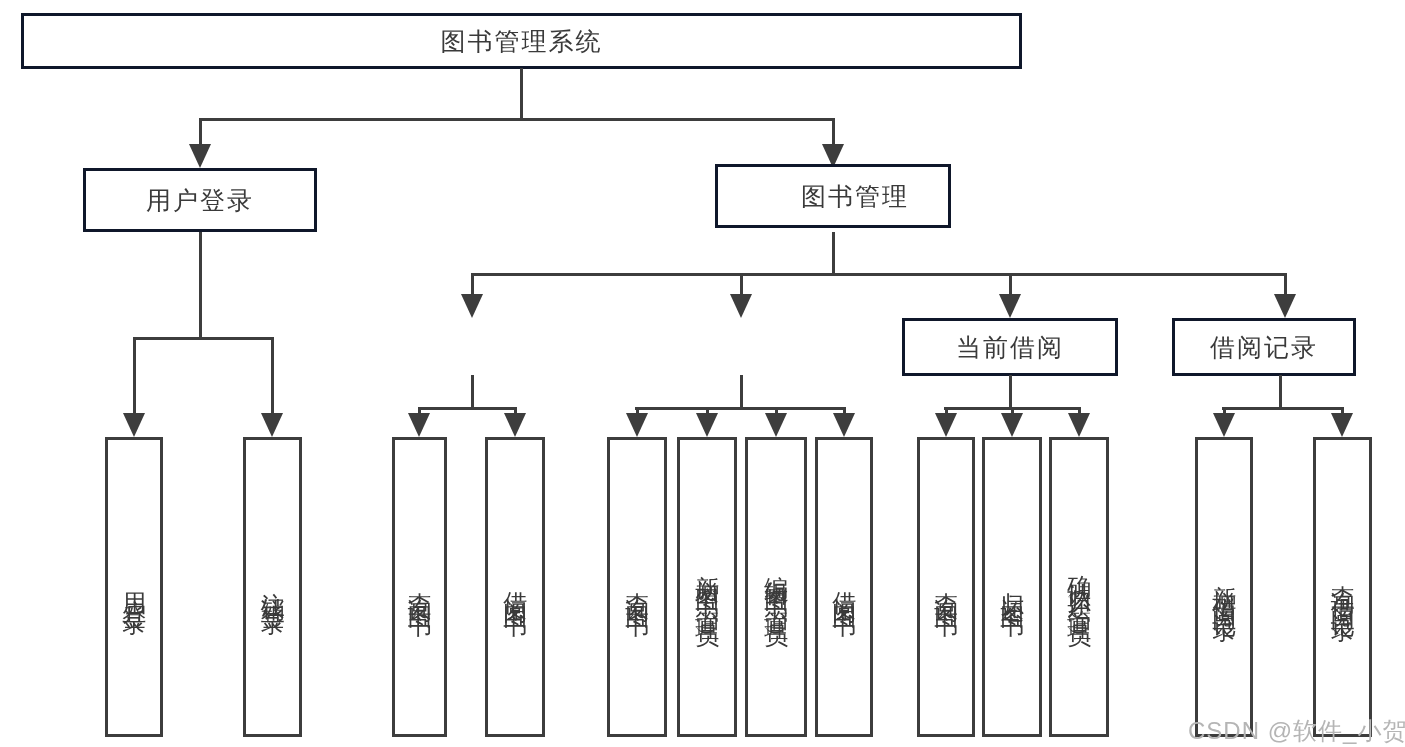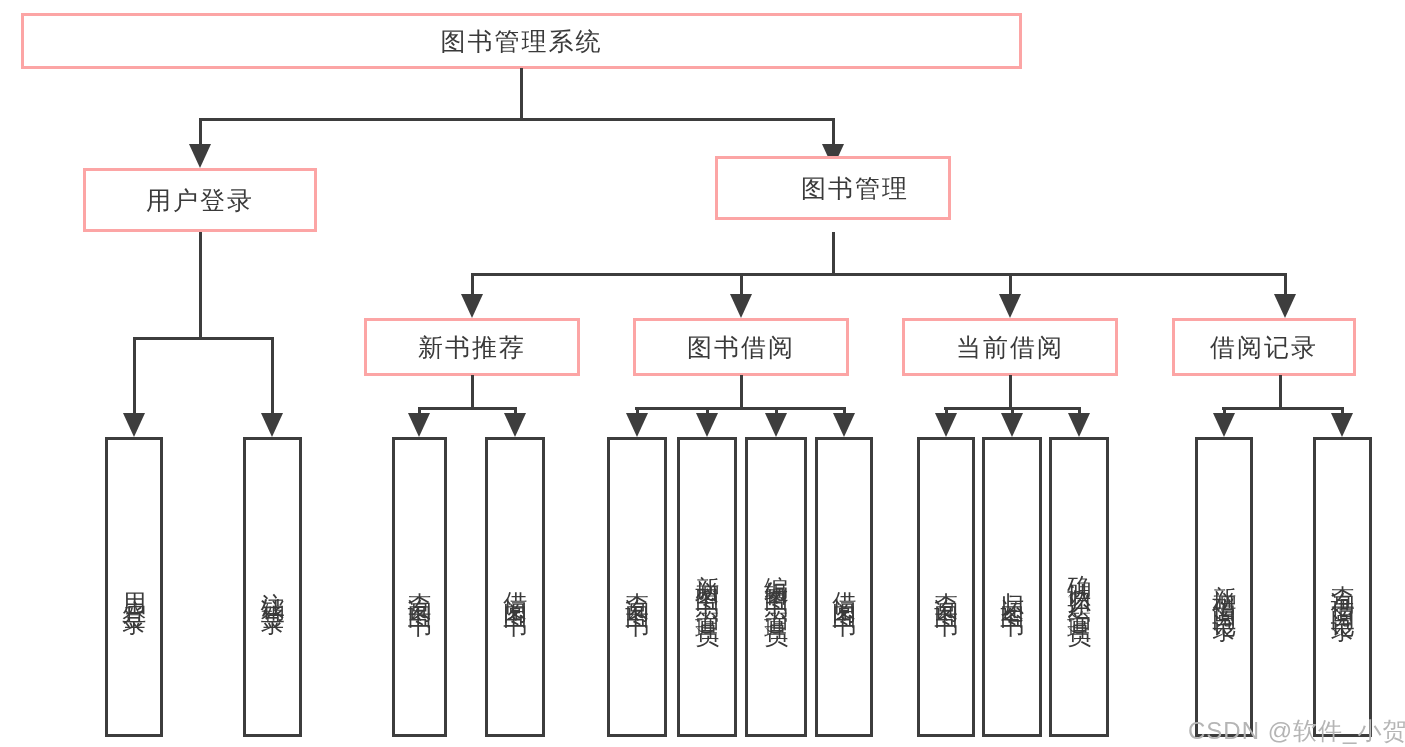--- a/index.html
+++ b/index.html
@@ -7,21 +7,21 @@
     position:relative;
     width:1405px;height:747px;
     background:#ffffff;
     font-family:"Liberation Sans","DejaVu Sans",sans-serif;
     overflow:hidden;
   }
   
   .hbox{
     position:absolute;
     box-sizing:border-box;
-    border:3px solid #fca5a5;
+    border:3px solid #0f172a;
     background:#ffffff;
     display:flex;align-items:center;justify-content:center;
     font-size:25px;letter-spacing:2px;color:#3a3a3a;
     white-space:nowrap;
   }
   .vbox{
     position:absolute;
     box-sizing:border-box;
     border:3px solid #3d3d3d;
     background:#ffffff;
@@ -69,42 +69,36 @@
   </div>
 
   <div class="line vline" style="left:520px;top:68px;height:50px;"></div>
   <div class="line hline" style="left:199px;top:118px;width:636px;"></div>
   <div class="varrow" style="left:199px;top:118px;height:26px;"></div>
   <div class="varrow" style="left:832px;top:118px;height:26px;"></div>
 
   <div class="hbox" style="left:83px;top:168px;width:234px;height:64px;">
     <span>用户登录</span>
   </div>
-  <div class="hbox" style="left:715px;top:156px;width:236px;height:64px;padding-left:44px;">
+  <div class="hbox" style="left:715px;top:164px;width:236px;height:64px;padding-left:44px;">
     <span>图书管理</span>
   </div>
 
   <div class="line vline" style="left:199px;top:232px;height:105px;"></div>
   <div class="line hline" style="left:133px;top:337px;width:141px;"></div>
   <div class="varrow" style="left:133px;top:337px;height:76px;"></div>
   <div class="varrow" style="left:271px;top:337px;height:76px;"></div>
 
   <div class="line vline" style="left:832px;top:232px;height:41px;"></div>
   <div class="line hline" style="left:471px;top:273px;width:816px;"></div>
   <div class="varrow" style="left:471px;top:273px;height:21px;"></div>
   <div class="varrow" style="left:740px;top:273px;height:21px;"></div>
   <div class="varrow" style="left:1009px;top:273px;height:21px;"></div>
   <div class="varrow" style="left:1284px;top:273px;height:21px;"></div>
 
-  <div class="hbox" style="left:364px;top:318px;width:216px;height:58px;">
-    <span>新书推荐</span>
-  </div>
-  <div class="hbox" style="left:633px;top:318px;width:216px;height:58px;">
-    <span>图书借阅</span>
-  </div>
   <div class="hbox" style="left:902px;top:318px;width:216px;height:58px;text-align:right;">
     <span>当前借阅</span>
   </div>
   <div class="hbox" style="left:1172px;top:318px;width:184px;height:58px;">
     <span>借阅记录</span>
   </div>
 
   <div class="line vline" style="left:471px;top:375px;height:32px;"></div>
   <div class="line hline" style="left:418px;top:407px;width:99px;"></div>
   <div class="varrow" style="left:418px;top:407px;height:6px;"></div>

